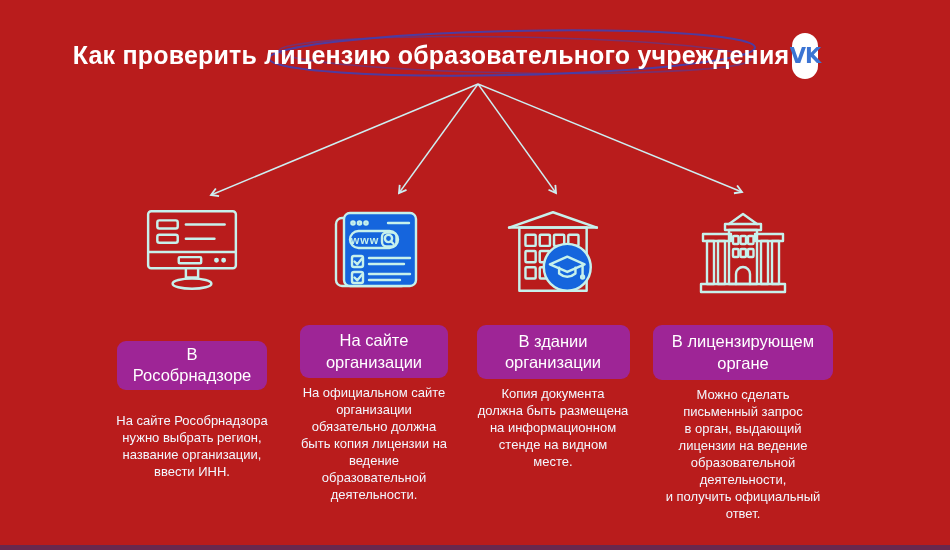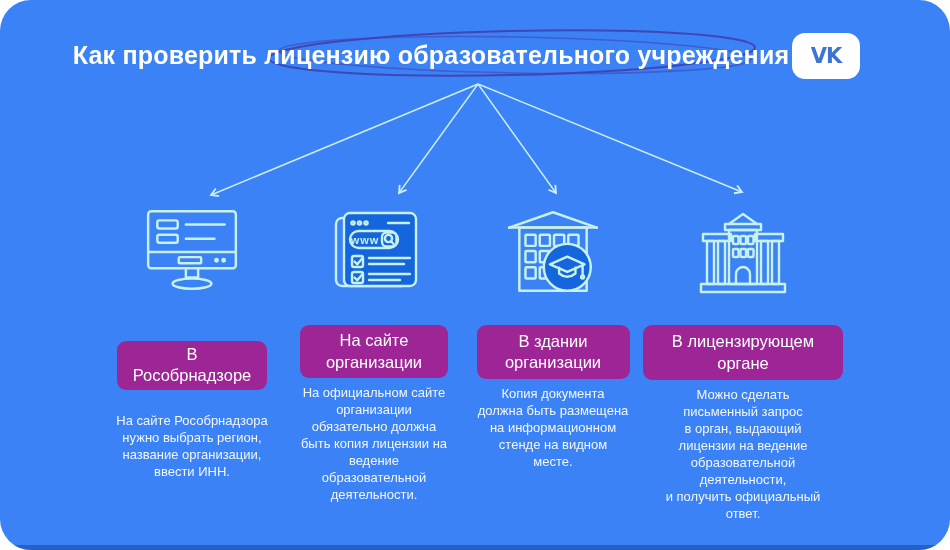--- a/index.html
+++ b/index.html
@@ -1,35 +1,34 @@
 <!DOCTYPE html>
 <html><head>
 <meta charset="utf-8">
 <style>
   html,body{margin:0;padding:0;}
   .canvas{
     position:relative;
     width:950px;height:550px;
-    background:#3b82f6;
+    background:#b91c1c;
     overflow:hidden;
     font-family:"Liberation Sans","DejaVu Sans",sans-serif;
     color:#ffffff;
-    border-radius:31px;
   }
   .title{
     position:absolute;left:60px;top:41px;width:742px;
     text-align:center;
     font-size:25px;font-weight:600;letter-spacing:.2px;
     color:#ffffff;
     z-index:4;
   }
   .annot-svg{position:absolute;left:0;top:0;z-index:3;pointer-events:none;}
   .arrow-svg{position:absolute;left:0;top:0;z-index:2;pointer-events:none;}
   .logo{
-    position:absolute;left:792px;top:33px;width:68px;height:46px;
+    position:absolute;left:792px;top:33px;width:26px;height:46px;
     background:#ffffff;border-radius:13px;
     display:flex;align-items:center;justify-content:center;
     z-index:5;cursor:pointer;
   }
   .logo span{
     font-size:21px;font-weight:800;color:#3b74d3;letter-spacing:-1px;
     font-family:"DejaVu Sans","Liberation Sans",sans-serif;
   }
   .col{
     position:absolute;top:200px;
@@ -49,21 +48,21 @@
     display:flex;align-items:center;justify-content:center;
     text-align:center;
     font-size:16.5px;font-weight:500;line-height:1.3;
     color:#ffffff;
     white-space:pre-line;
     padding:3px 10px;box-sizing:border-box;
   }
   .col1 .label-box{width:150px;min-height:33px;}
   .col2 .label-box{width:148px;min-height:53px;}
   .col3 .label-box{width:153px;min-height:54px;align-items:center;}
-  .col4 .label-box{width:200px;min-height:55px;}
+  .col4 .label-box{width:180px;min-height:55px;}
   .desc{
     margin-top:6px;
     text-align:center;
     font-size:13px;line-height:17px;font-weight:400;
     color:#f2f7ff;
     white-space:pre-line;
   }
   .icon{stroke:#c7f1ec;fill:none;stroke-width:2.4;stroke-linecap:round;stroke-linejoin:round;}
   .icon .fill-bg{fill:#1565dd;}
   .icon text{stroke:none;fill:#c7f1ec;font-family:"Liberation Sans",sans-serif;font-weight:700;}

